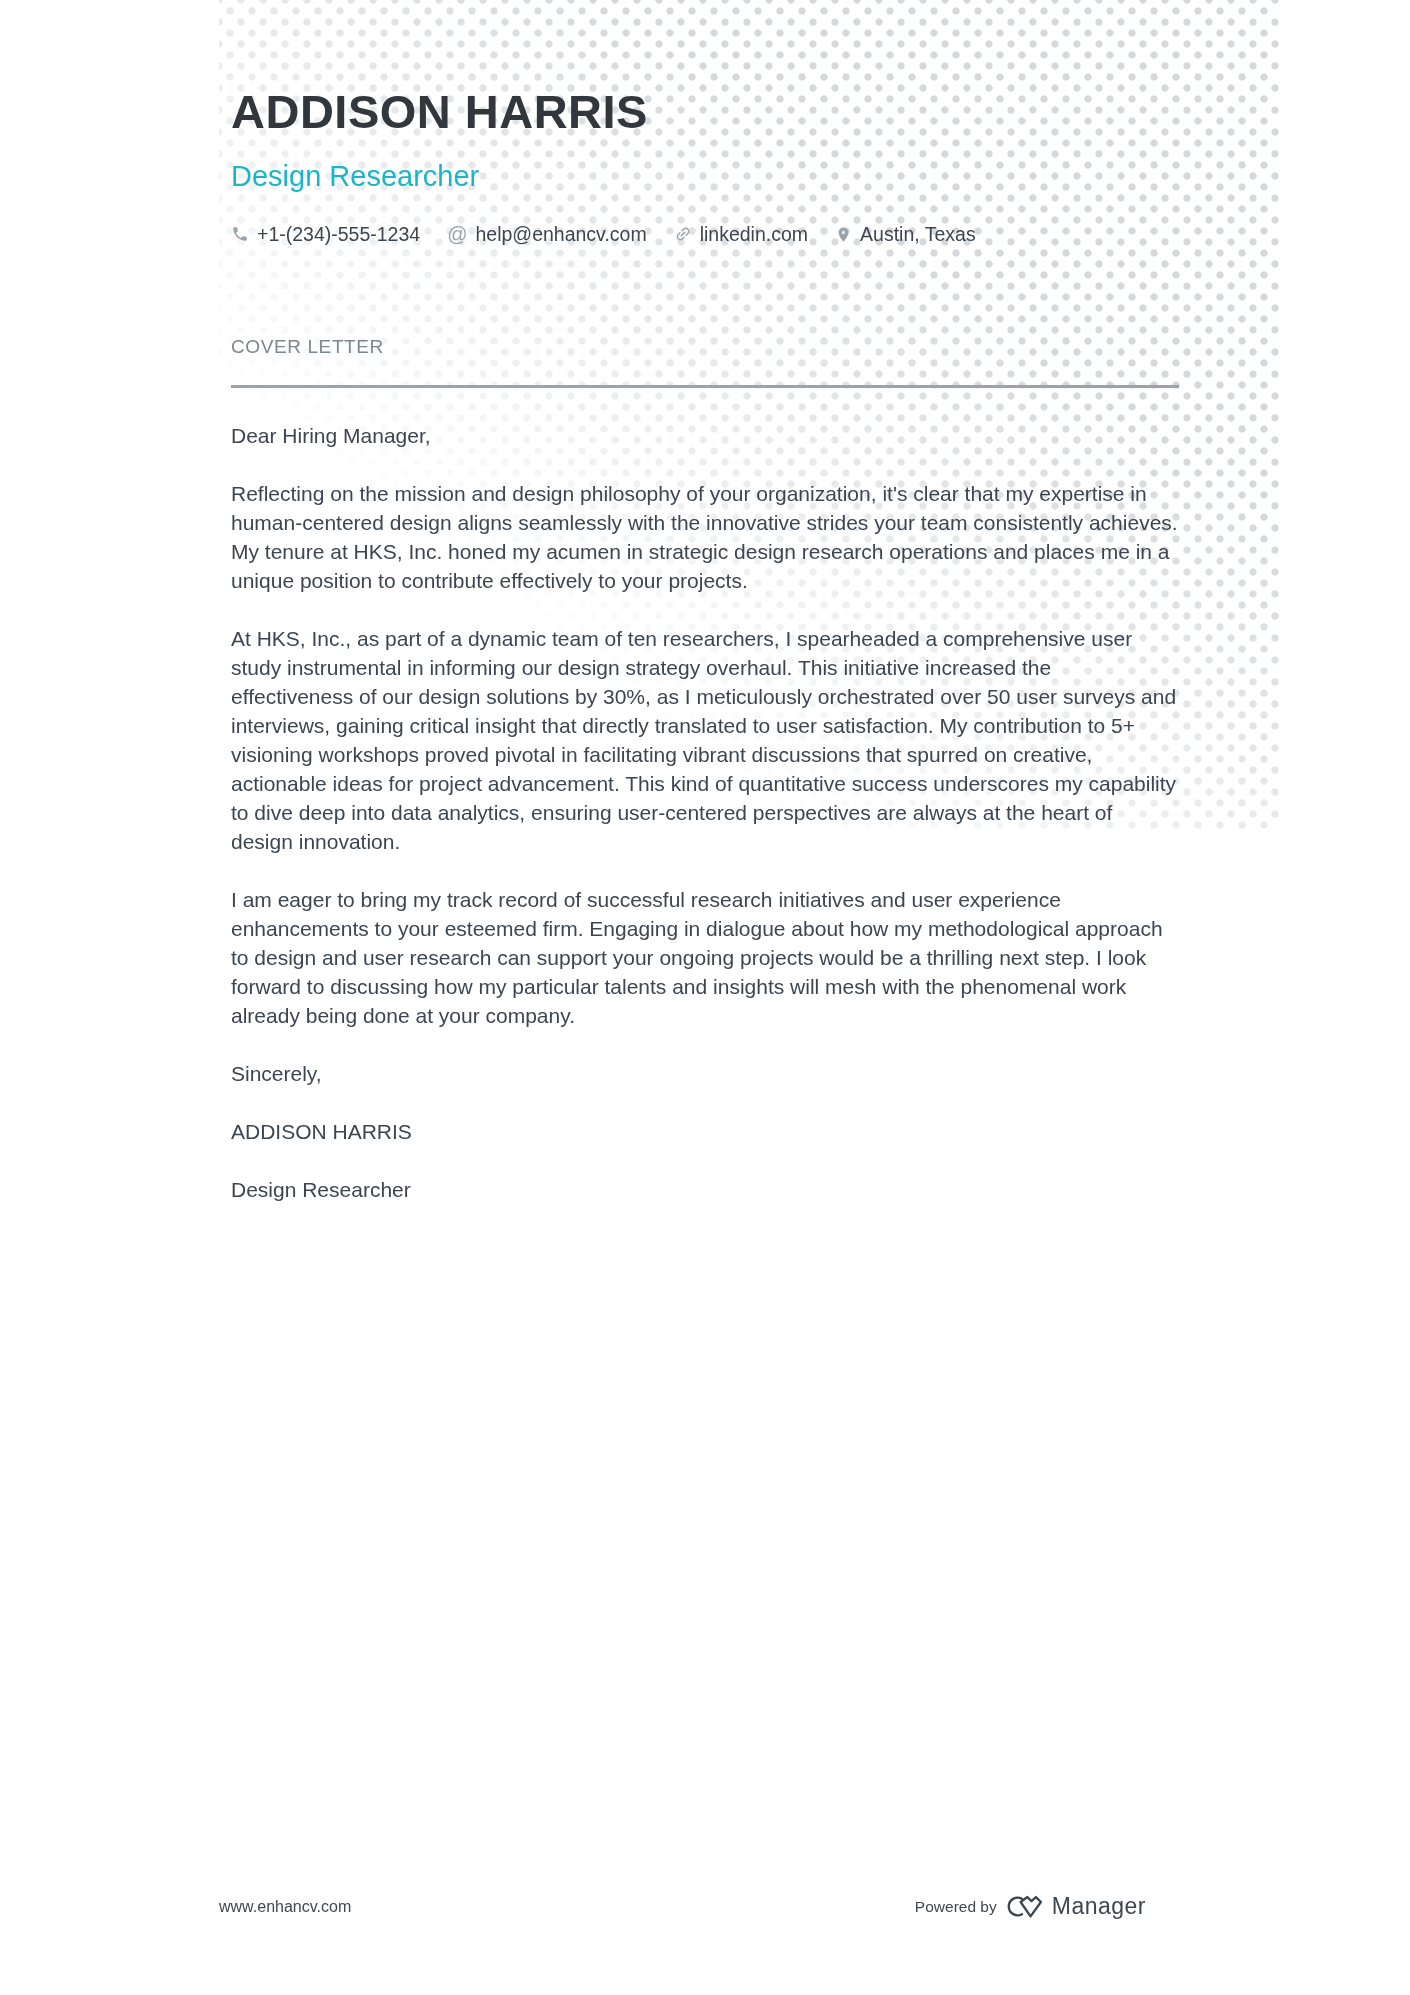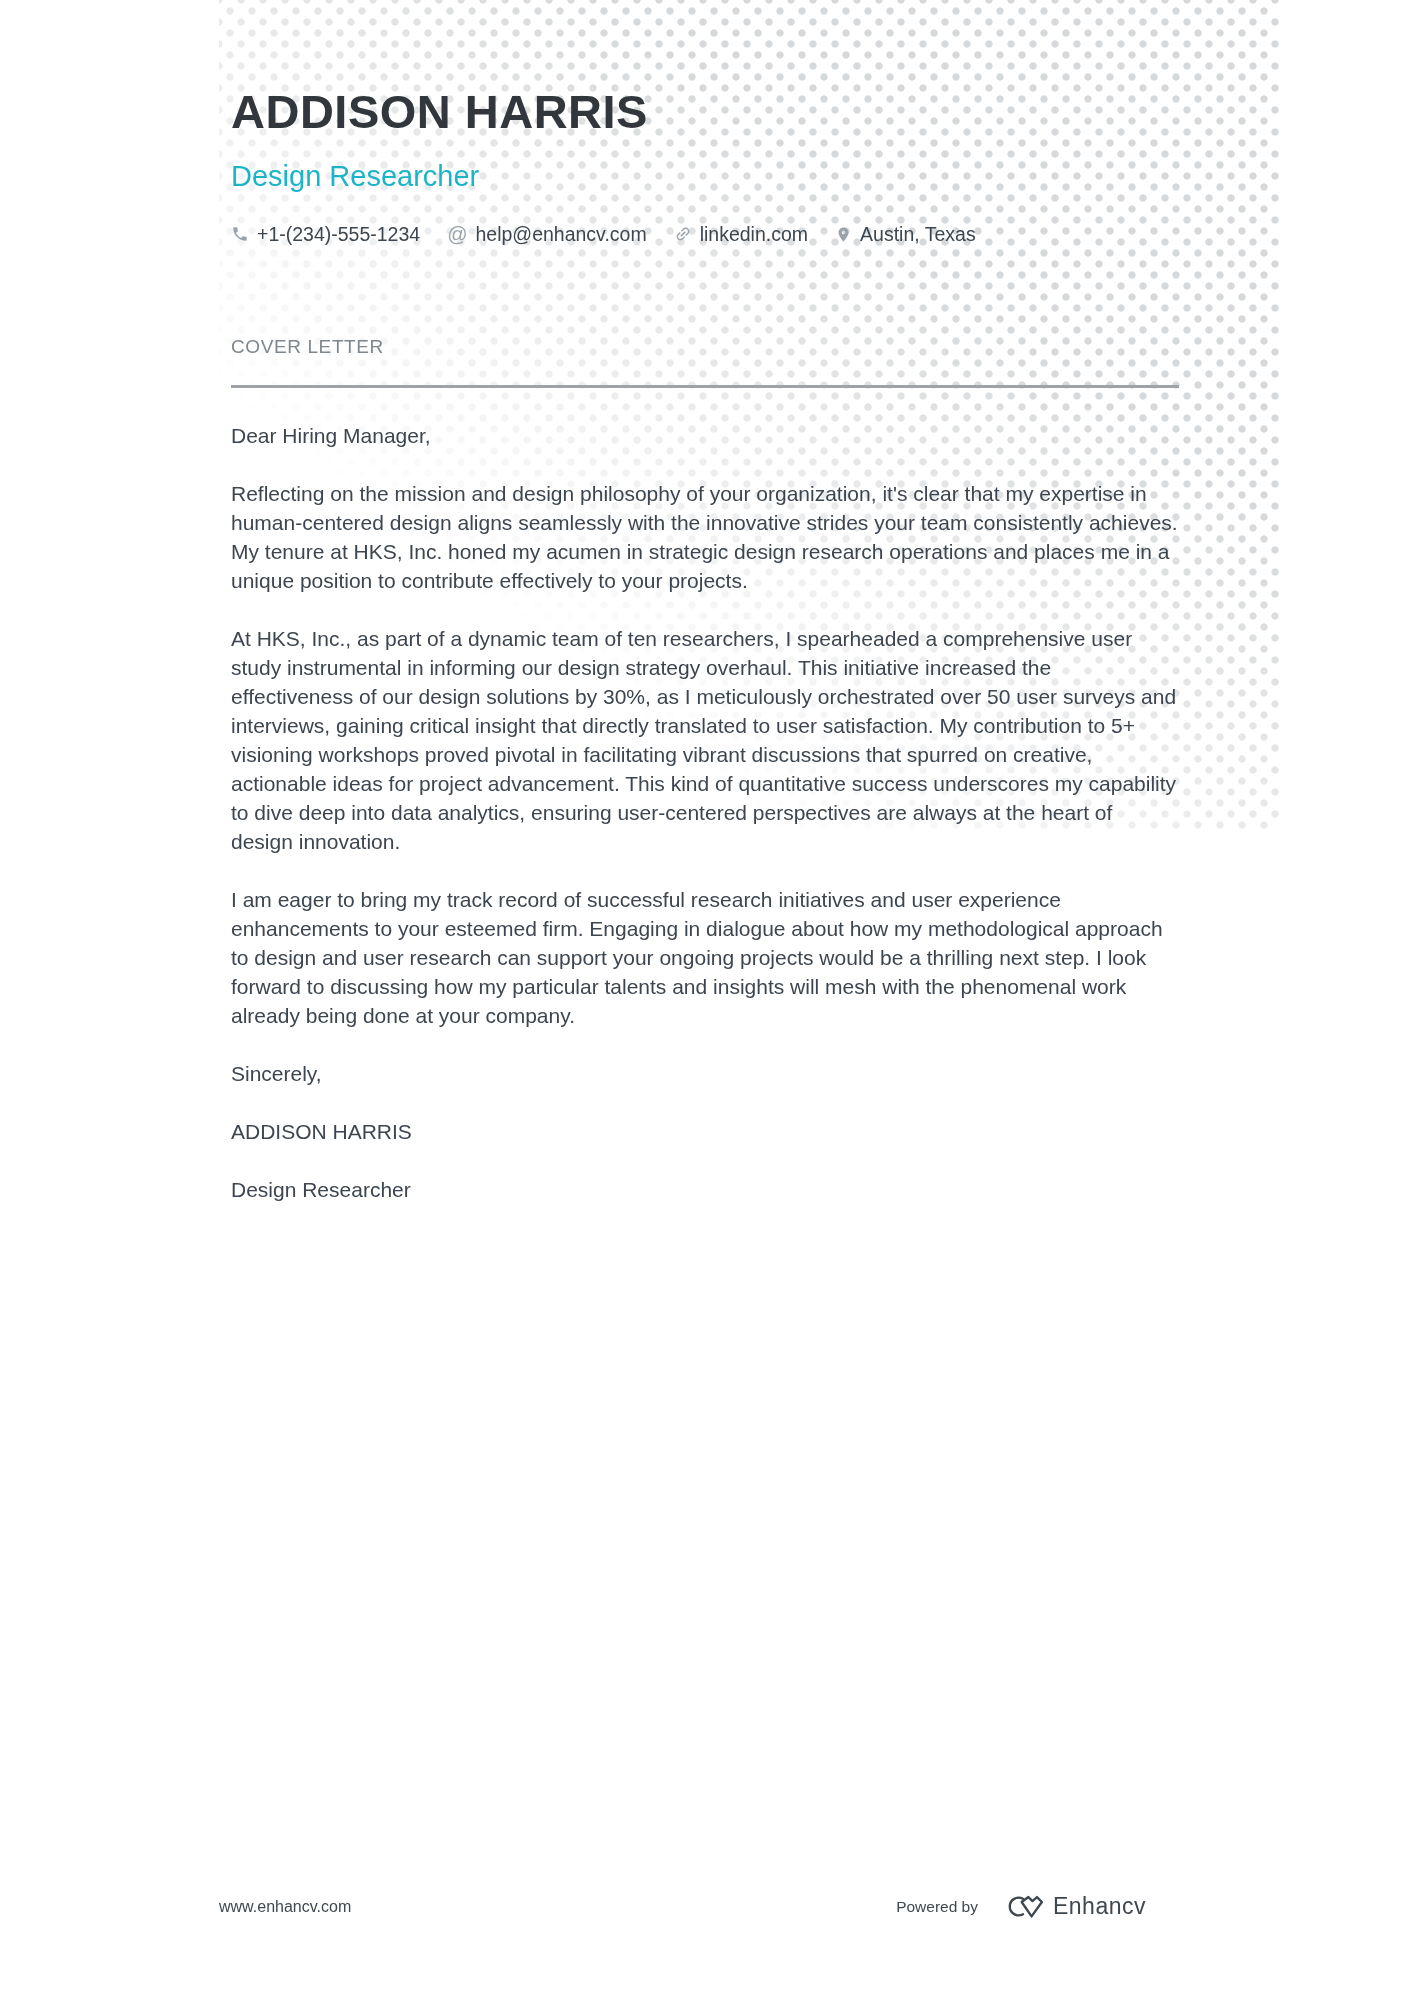--- a/index.html
+++ b/index.html
@@ -99,21 +99,21 @@
     justify-content: space-between;
     align-items: center;
     z-index: 1;
     text-align: right;
   }
   .footer-site {
     font-size: 16px;
     color: #3f4850;
     text-decoration: none;
   }
-  .footer-brand { display: flex; align-items: center; gap: 24px; }
+  .footer-brand { display: flex; align-items: center; gap: 4px; }
   .powered-by { font-size: 15.5px; color: #3f4850; }
   .brand-lockup { display: flex; align-items: center; gap: 9px; }
   .brand-mark svg { display: block; }
   .brand-word {
     font-size: 23px;
     color: #3e464e;
     letter-spacing: 0.5px;
   }
 </style>
 </head>
@@ -183,18 +183,18 @@
     <a class="footer-site" href="#">www.enhancv.com</a>
     <div class="footer-brand">
       <span class="powered-by">Powered by</span>
       <span class="brand-lockup">
         <span class="brand-mark">
           <svg width="42" height="27" viewBox="0 0 46 30" fill="none" stroke="#3e464e" stroke-width="2.6" stroke-linejoin="round" stroke-linecap="round">
             <path d="M23 6.5 A 9.8 9.8 0 1 0 23 23.5"></path>
             <path d="M21.5 10 L29 4.5 L33.5 9 L38.5 4.5 L44 10 L32.5 26 Z"></path>
           </svg>
         </span>
-        <span class="brand-word">Enhancv</span>
+        <span class="brand-word">Manager</span>
       </span>
     </div>
   </div>
 
 </div>
 
 </body></html>

